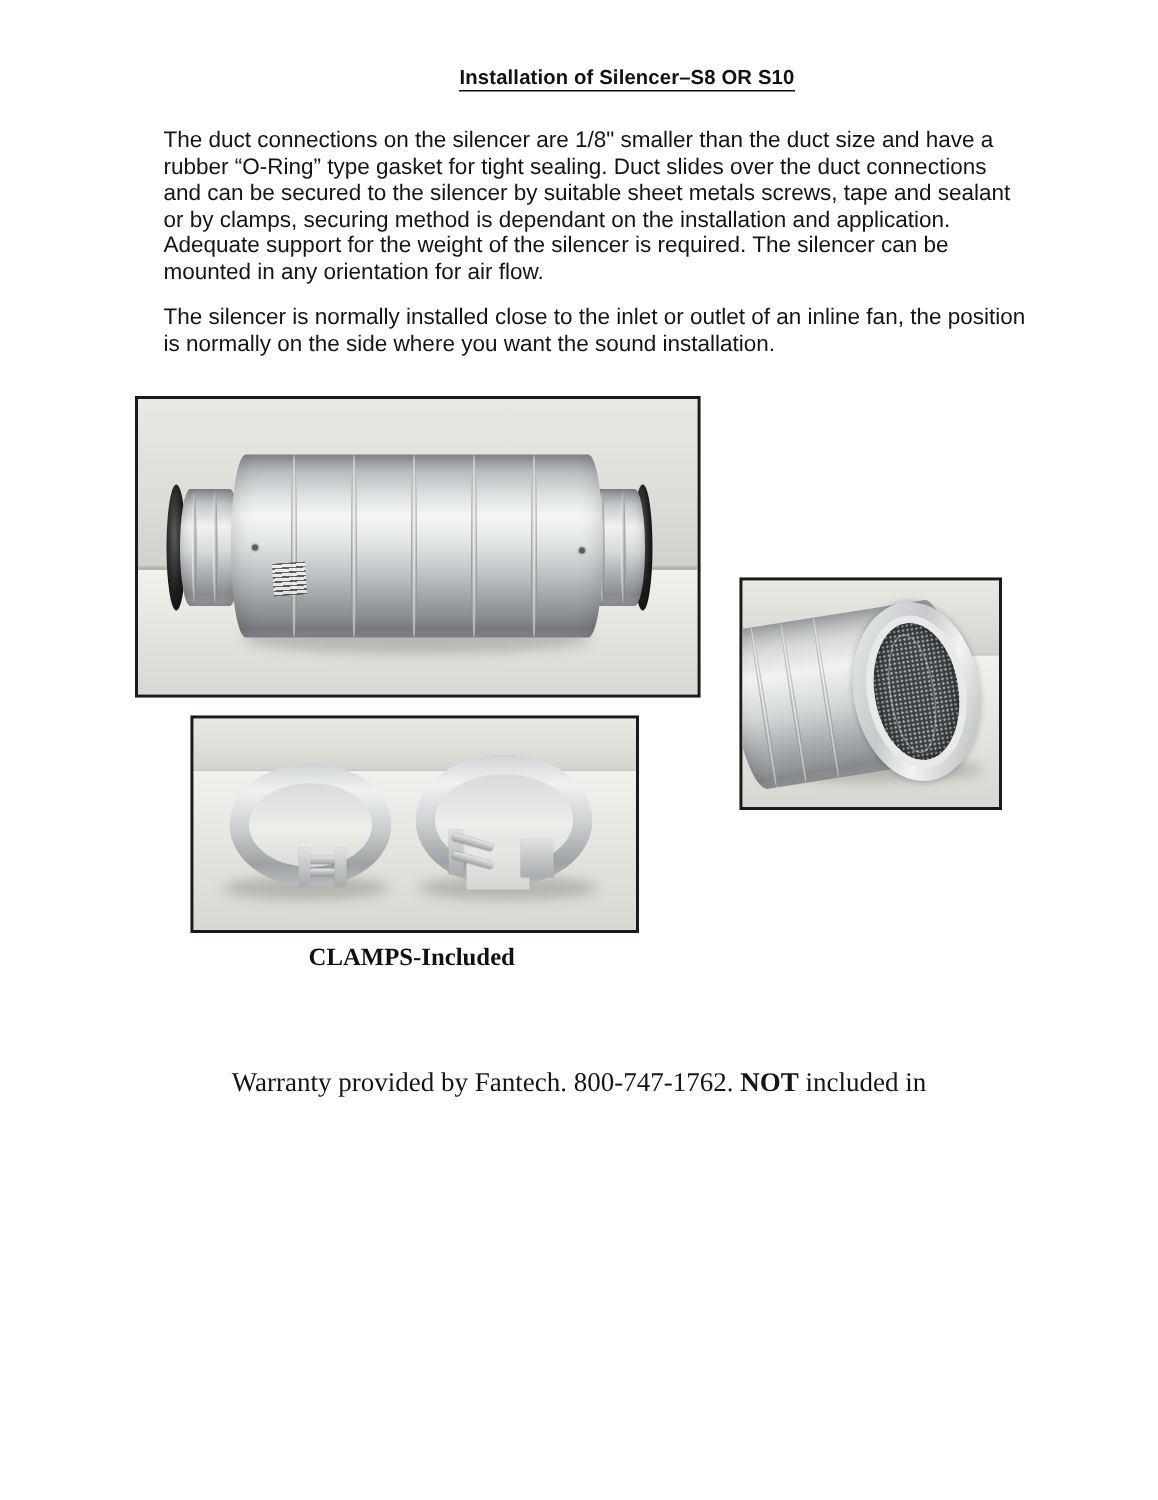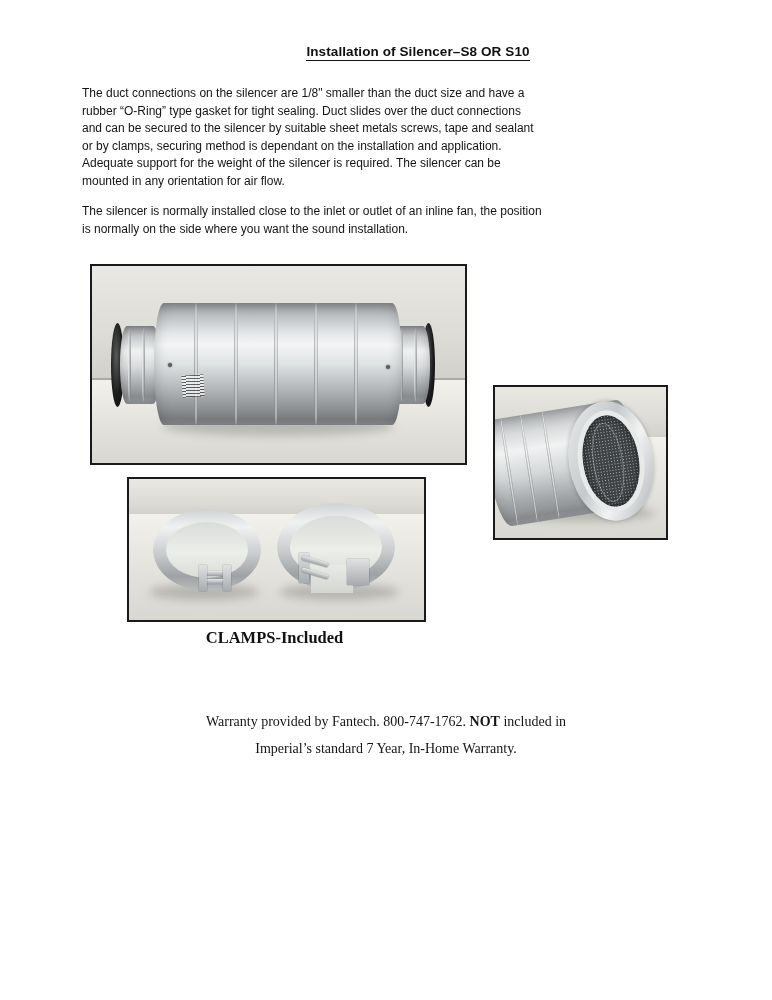--- a/index.html
+++ b/index.html
@@ -31,24 +31,24 @@
     padding-left: 32px;
   }
   .doc-title span {
     border-bottom: 1.5px solid #111;
     padding-bottom: 1px;
   }
 
   
   .body-text {
     position: absolute;
-    left: 82px;
+    left: 109px;
     width: 588px;
     font-family: "Liberation Sans", sans-serif;
-    font-size: 12px;
+    font-size: 15px;
     line-height: 17.6px;
     color: #141414;
     white-space: pre-line;
   }
   #para-1 { top: 85px; }
   #para-2 { top: 203px; }
 
   
   .photo {
     position: absolute;
@@ -301,21 +301,21 @@
   }
 
   
   .warranty {
     position: absolute;
     left: 86px;
     top: 708px;
     width: 600px;
     text-align: center;
     font-family: "Liberation Serif", serif;
-    font-size: 14px;
+    font-size: 18px;
     line-height: 27px;
     color: #141414;
   }
   .warranty b { font-weight: bold; }
 </style>
 </head>
 <body>
 
 <div class="doc-title">
   <span>Installation of Silencer–S8 OR S10</span>
@@ -420,14 +420,13 @@
     <div class="clamp-tab" style="left:70px; top:56px; width:22px; height:26px;"></div>
     <div class="clamp-bolt" style="left:24px; top:56px; width:28px; height:5px; transform:rotate(16deg);"></div>
     <div class="clamp-bolt" style="left:24px; top:68px; width:28px; height:5px; transform:rotate(16deg);"></div>
   </div>
 </div>
 
 <div class="caption">CLAMPS-Included</div>
 
 <div class="warranty">
   <span>Warranty provided by Fantech. 800-747-1762. </span><b>NOT</b><span> included in</span><br>
-  <span>Imperial’s standard 7 Year, In-Home Warranty.</span>
 </div>
 
 </body></html>

